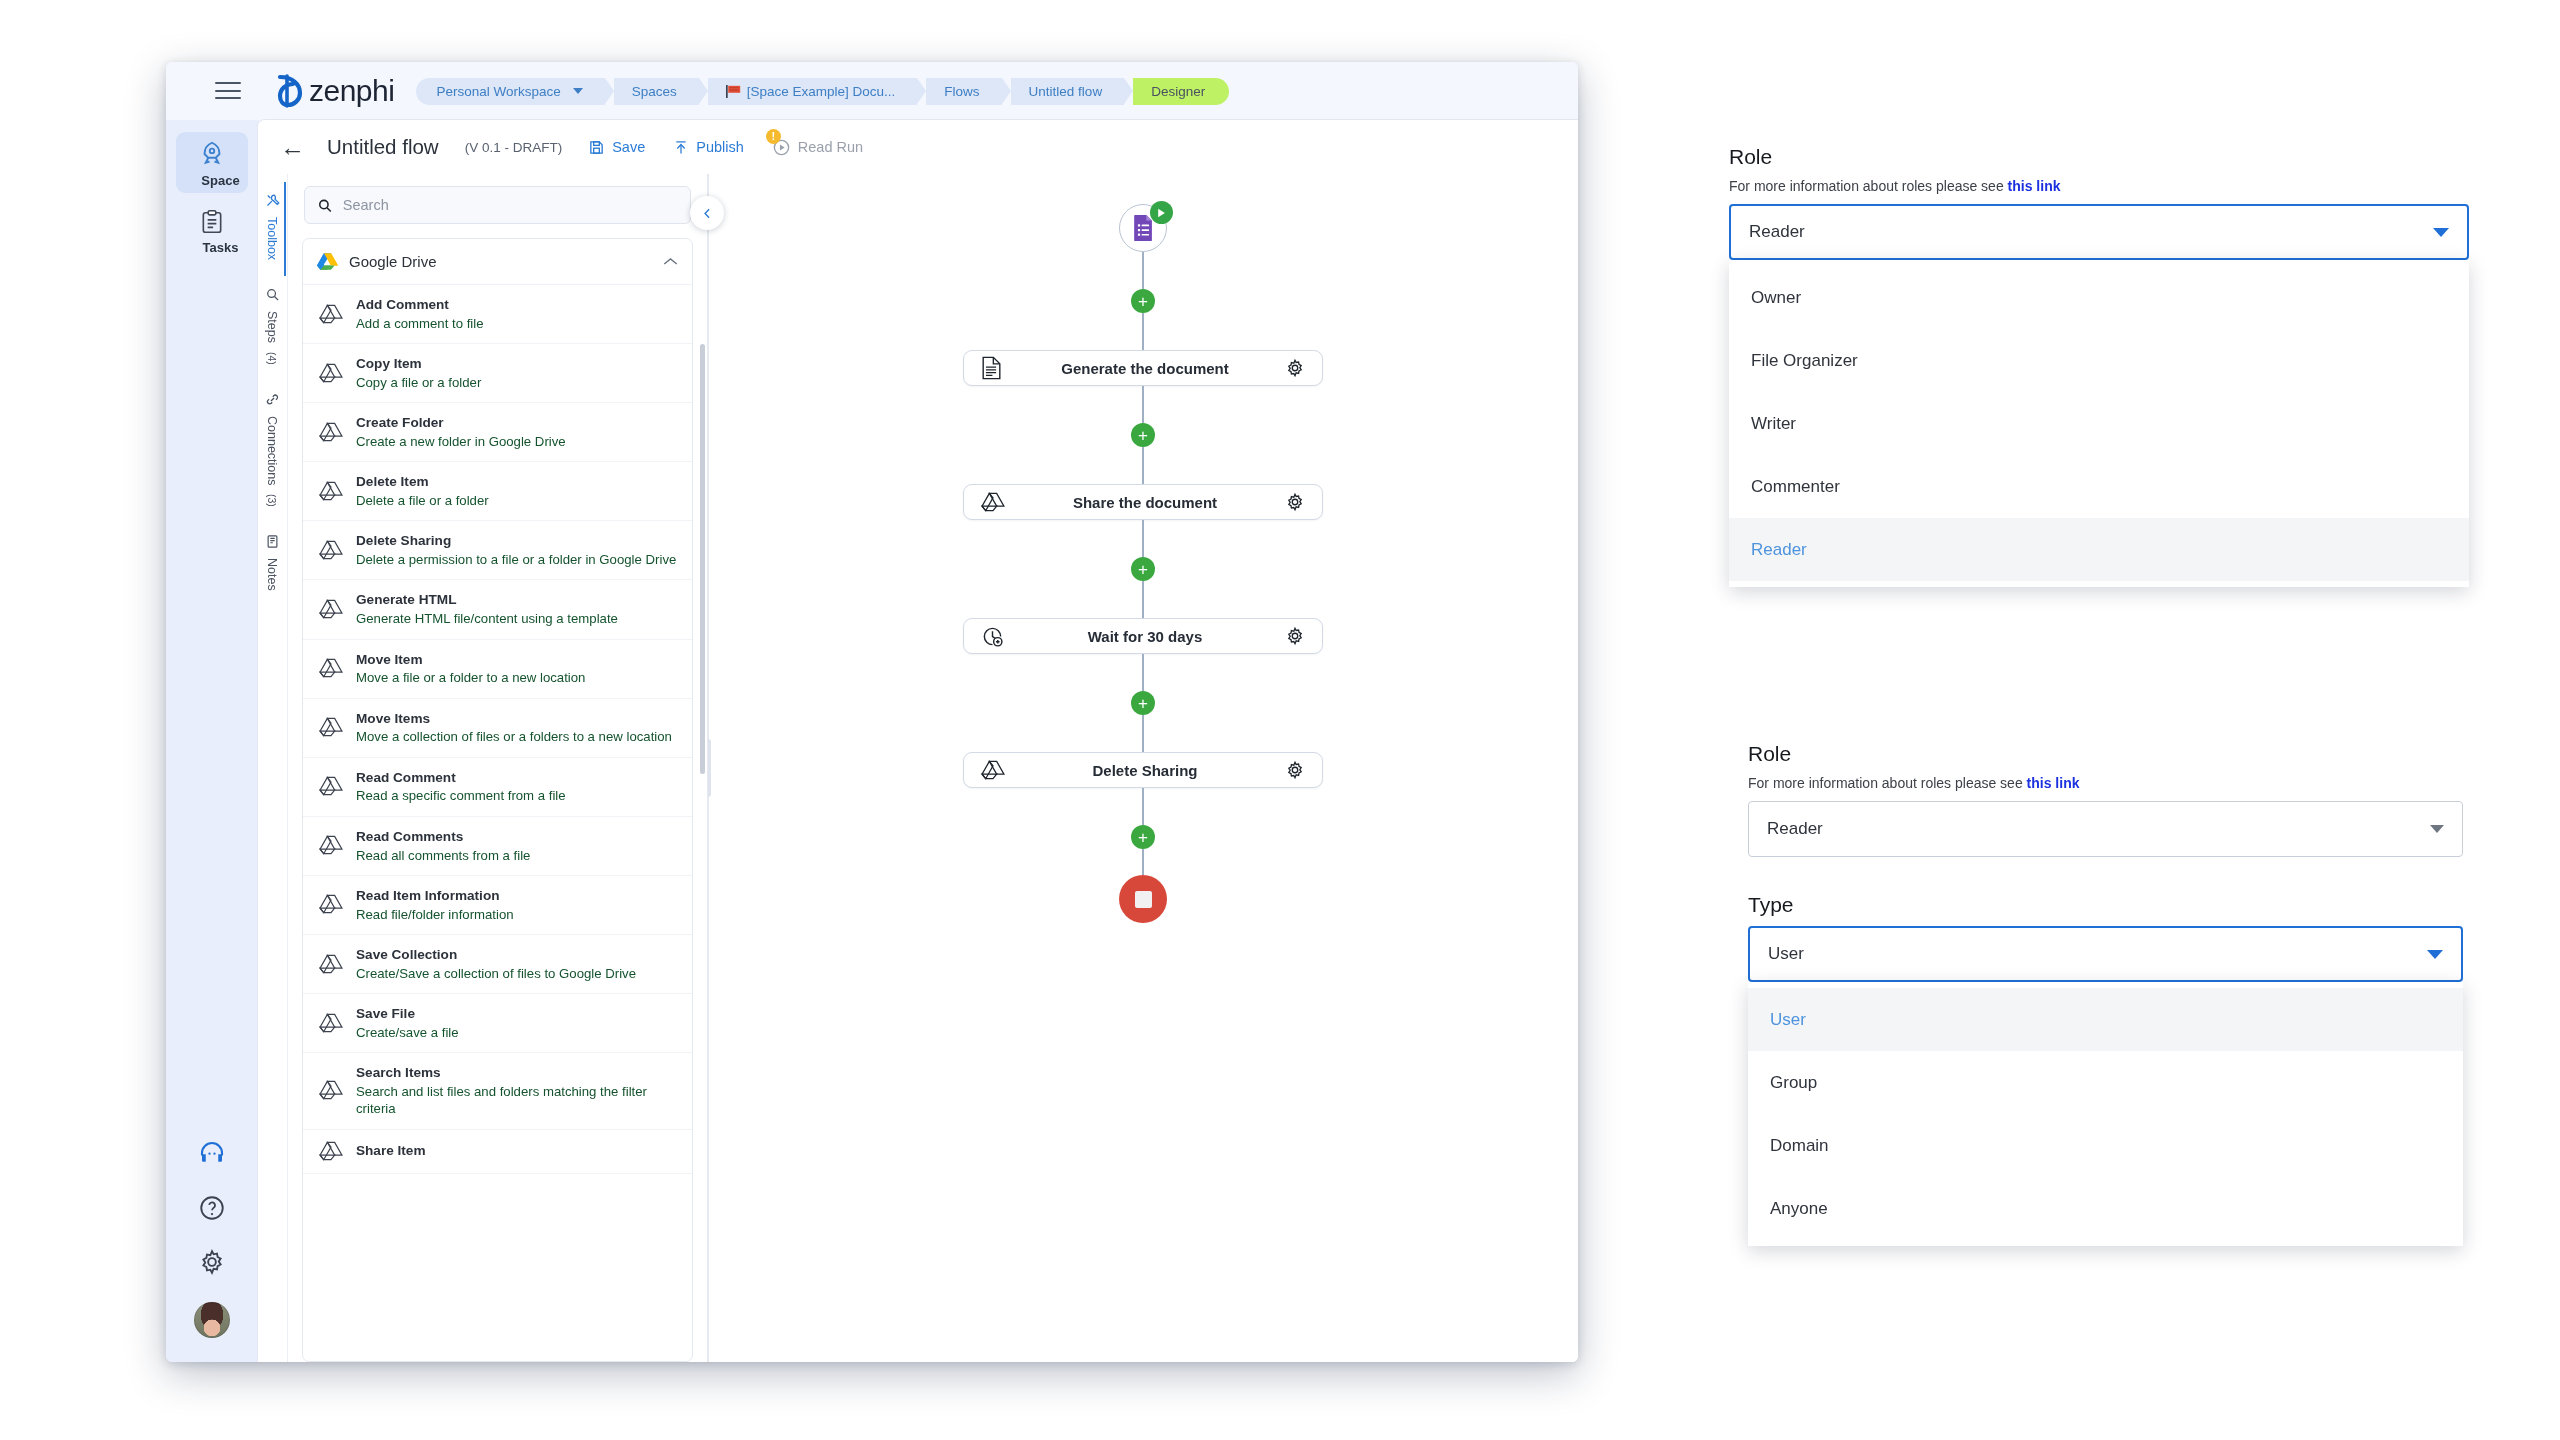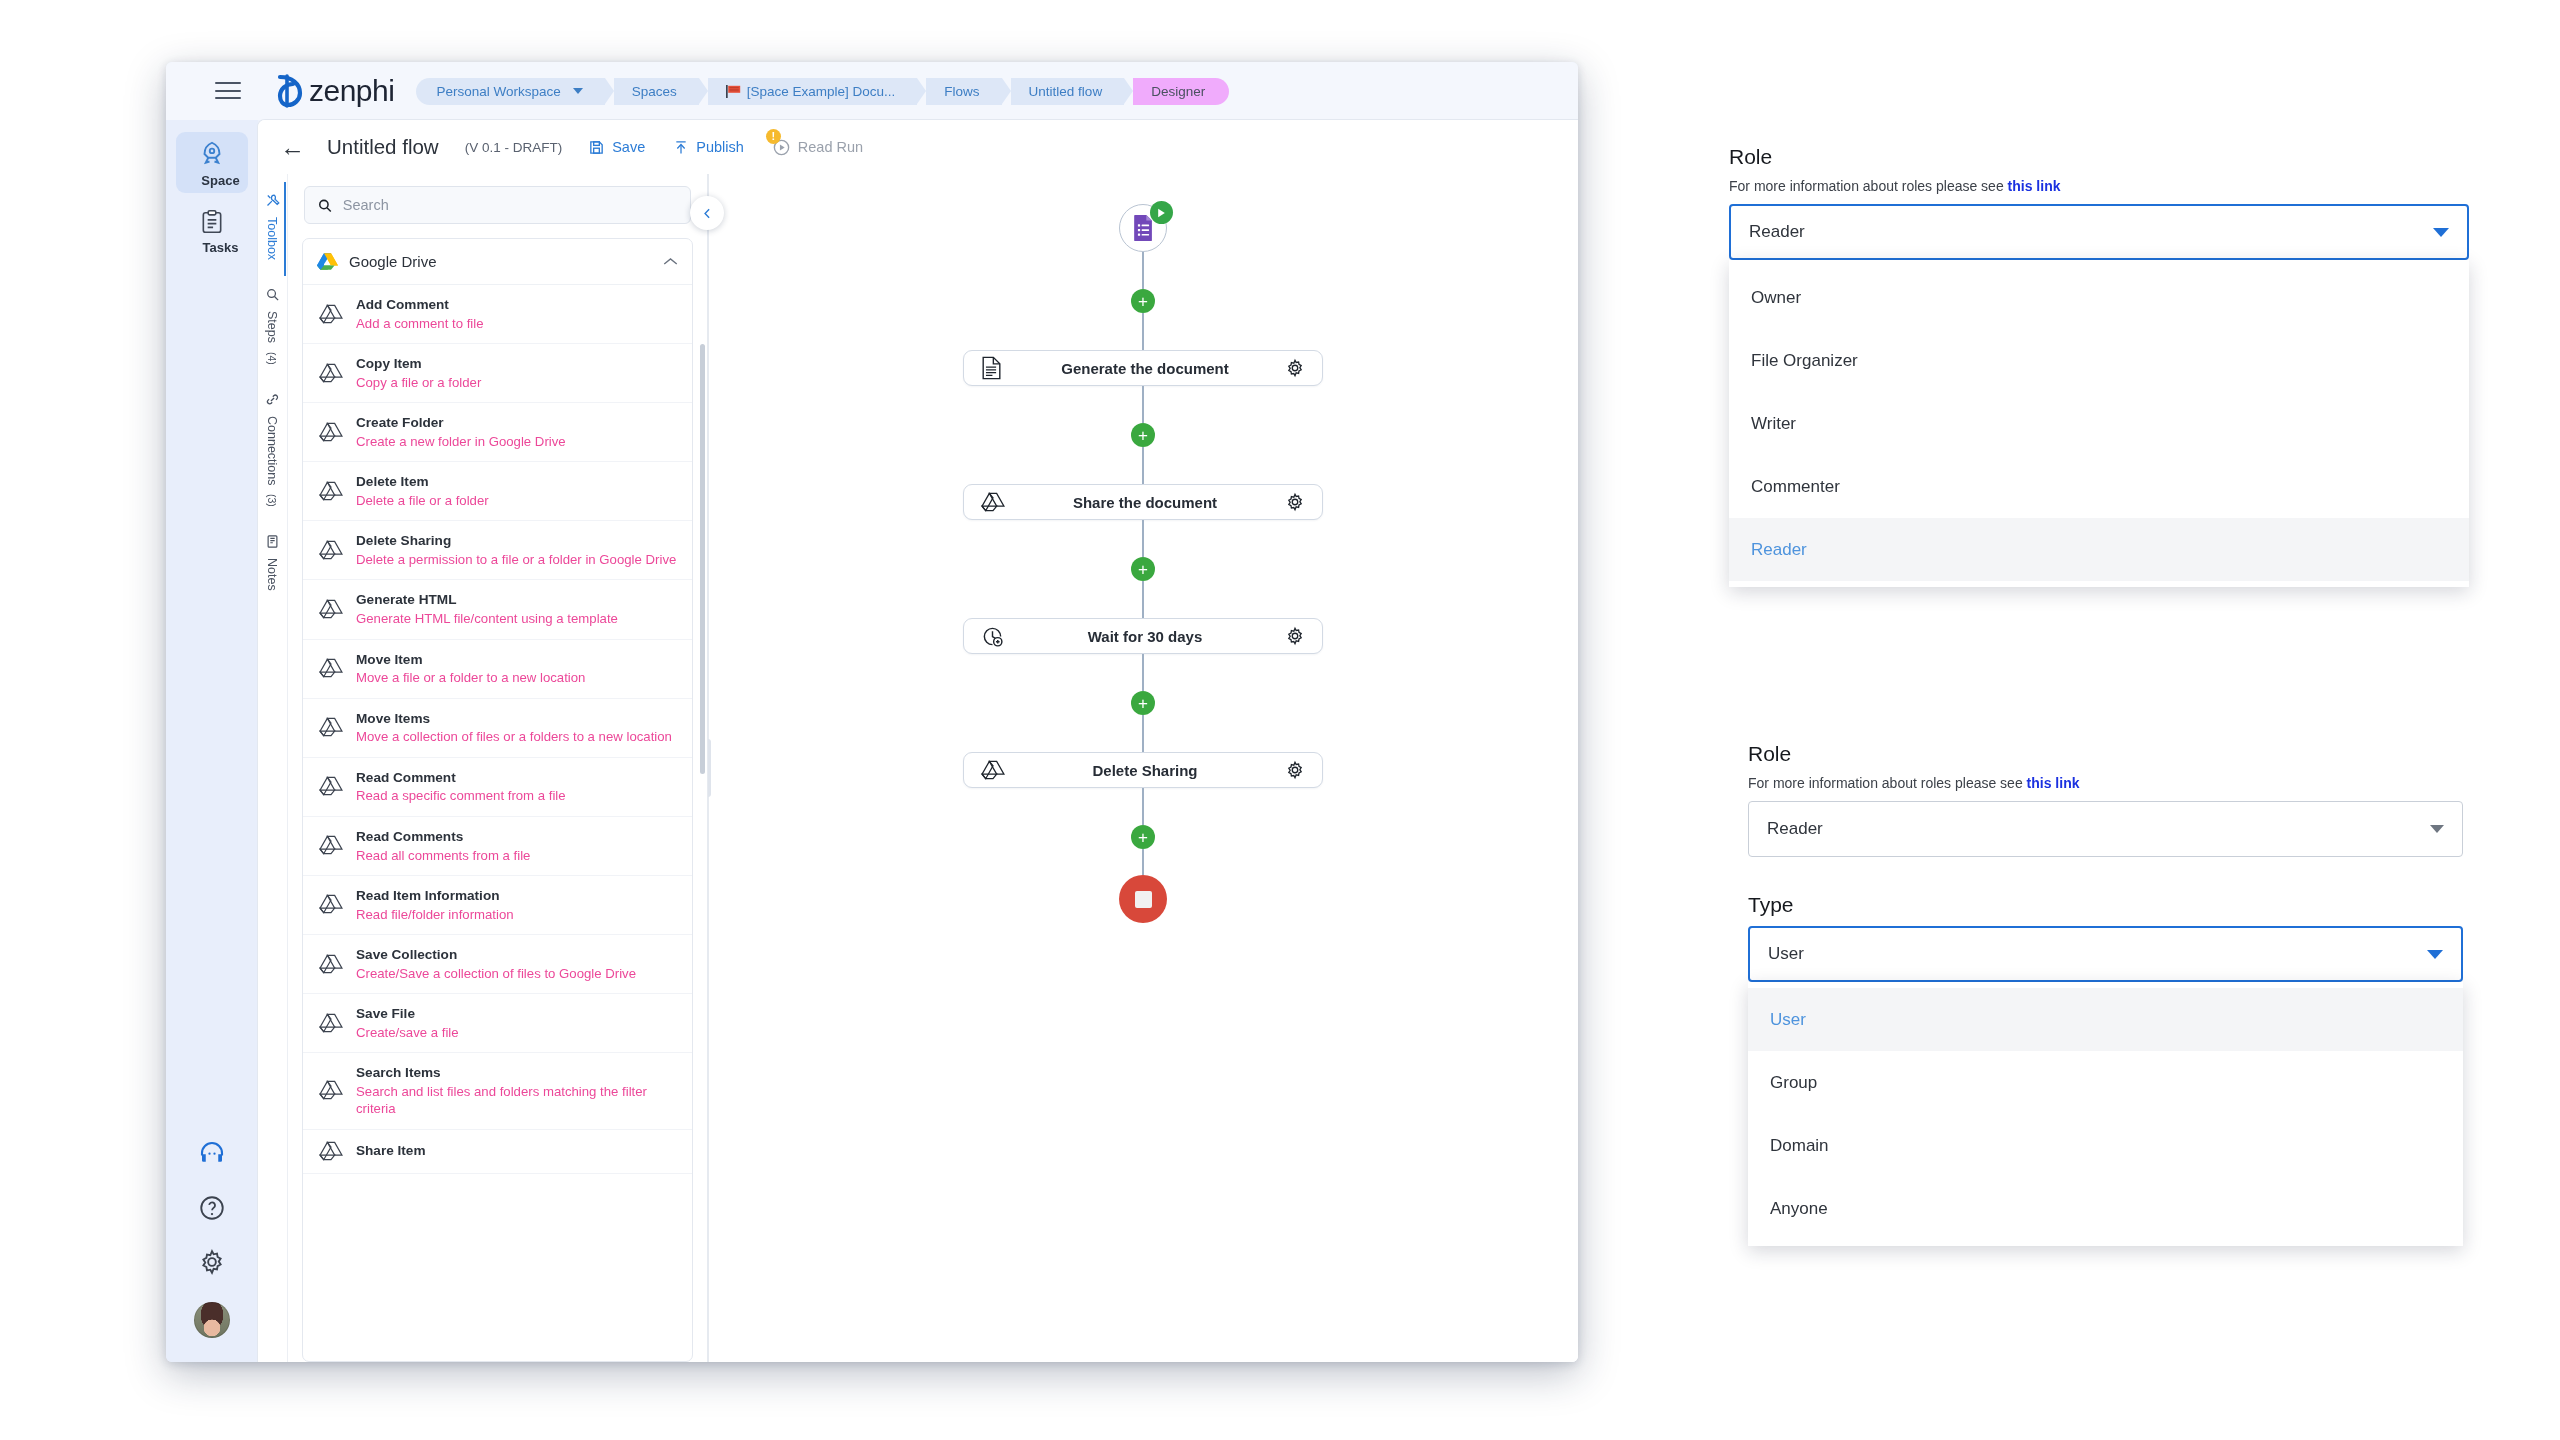--- a/index.html
+++ b/index.html
@@ -65,21 +65,21 @@
   .crumb:first-child { border-radius: 14px 0 0 14px; padding-left: 20px; }
   .crumb:last-child  { border-radius: 0 14px 14px 0; margin-right: 0; padding-right: 24px; }
   .crumb::after {
     content: ""; position: absolute; right: -9px; top: 0;
     width: 0; height: 0;
     border-top: 13.5px solid transparent;
     border-bottom: 13.5px solid transparent;
     border-left: 9px solid #dde7f7;
   }
   .crumb:last-child::after { display: none; }
-  .crumb.current { background: #f0abfc; color: #4a5160; }
+  .crumb.current { background: #bef264; color: #4a5160; }
   .crumb.current::after { border-left-color: #e3e6ea; }
   .crumb-caret {
     width: 0; height: 0; margin-left: 6px;
     border-left: 5px solid transparent;
     border-right: 5px solid transparent;
     border-top: 6px solid #3d7ec4;
   }
   .flag-icon { width: 15px; height: 13px; flex: 0 0 auto; }
 
   
@@ -207,21 +207,21 @@
   .chev-up { color: #6a727f; font-size: 13px; }
 
   .tool-list { flex: 1; overflow: hidden; position: relative; }
   .tool-item {
     display: flex; align-items: center; gap: 13px;
     padding: 11px 14px 11px 16px;
     border-bottom: 1px solid #f1f3f7; cursor: pointer;
   }
   .tool-texts { min-width: 0; }
   .tool-name { font-size: 13.6px; font-weight: 700; color: #2c323b; line-height: 1.3; }
-  .tool-desc { font-size: 13.2px; color: #ec4899; line-height: 1.32; margin-top: 1px; }
+  .tool-desc { font-size: 13.2px; color: #14532d; line-height: 1.32; margin-top: 1px; }
   .gdrive-outline { flex: 0 0 auto; }
 
   .tb-scroll {
     position: absolute; right: 2px; top: 170px;
     width: 5px; height: 430px; border-radius: 3px; background: #c7ced8;
   }
 
   
   .canvas { flex: 1; position: relative; background: #fff; min-width: 0; overflow: hidden; }
   .canvas-divider { position: absolute; left: 0; top: 0; bottom: 0; width: 1px; background: #e6eaf0; }

